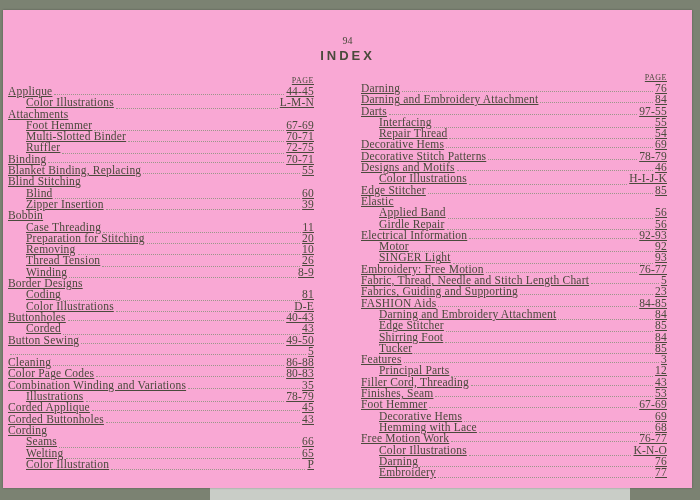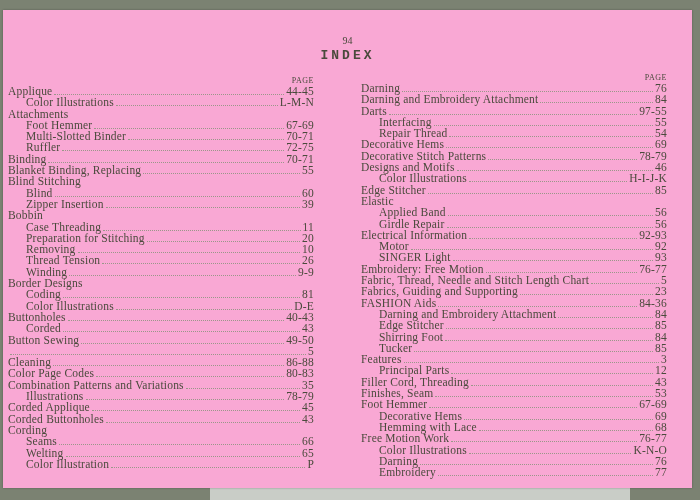--- a/index.html
+++ b/index.html
@@ -18,38 +18,38 @@
       background: #f9a8d4;
       box-shadow: 0 0 2px rgba(0,0,0,0.3);
       color: #4a4a3c;
     }
     .page-number {
       position: absolute; left: 0; right: 0; top: 25px;
       text-align: center; font-size: 10px; color: #4a4a3c;
     }
     .title {
       position: absolute; left: 0; right: 0; top: 38px;
-      text-align: center; font-family: Liberation Mono, monospace;
+      text-align: center; font-family: Liberation Sans, sans-serif;
       font-weight: bold; font-size: 13px; letter-spacing: 3px; color: #4a4a3c;
     }
     .col {
-      position: absolute; top: 66px;
+      position: absolute; top: 66px; text-decoration: underline;
     }
     .col.left { left: 5px; width: 306px; }
     .col.right { left: 358px; width: 306px; top: 63px; }
     .page-header {
       text-align: right; font-size: 8px; letter-spacing: 0.5px;
       height: 10px; line-height: 10px;
     }
     .entry {
       display: flex; align-items: baseline;
       font-size: 11.5px; line-height: 11.3px; height: 11.3px;
       white-space: nowrap; letter-spacing: 0.2px;
     }
-    .entry.sub { padding-left: 18px; }
+    .entry.sub { padding-left: 18px; align-items: flex-end; }
     .entry .label { flex: 0 0 auto; }
     .entry .dots {
       flex: 1 1 auto; margin: 0 2px; overflow: hidden;
       border-bottom: 1px dotted #9a988a; height: 8px;
     }
     .entry .pg { flex: 0 0 auto; text-align: right; }
     .entry.nodots .dots { border-bottom: none; }
   </style>
 </head>
 <body>
@@ -139,21 +139,21 @@
           <span class="pg">10</span>
         </div>
         <div class="entry sub">
           <span class="label">Thread Tension</span>
           <span class="dots"></span>
           <span class="pg">26</span>
         </div>
         <div class="entry sub">
           <span class="label">Winding</span>
           <span class="dots"></span>
-          <span class="pg">9-9</span>
+          <span class="pg">8-9</span>
         </div>
         <div class="entry nodots">
           <span class="label">Border Designs</span>
           <span class="dots"></span>
           <span class="pg"></span>
         </div>
         <div class="entry sub">
           <span class="label">Coding</span>
           <span class="dots"></span>
           <span class="pg">81</span>
@@ -186,21 +186,21 @@
           <span class="label">Cleaning</span>
           <span class="dots"></span>
           <span class="pg">86-88</span>
         </div>
         <div class="entry">
           <span class="label">Color Page Codes</span>
           <span class="dots"></span>
           <span class="pg">80-83</span>
         </div>
         <div class="entry">
-          <span class="label">Combination Patterns and Variations</span>
+          <span class="label">Combination Winding and Variations</span>
           <span class="dots"></span>
           <span class="pg">35</span>
         </div>
         <div class="entry sub">
           <span class="label">Illustrations</span>
           <span class="dots"></span>
           <span class="pg">78-79</span>
         </div>
         <div class="entry">
           <span class="label">Corded Applique</span>
@@ -329,21 +329,21 @@
           <span class="pg">5</span>
         </div>
         <div class="entry">
           <span class="label">Fabrics, Guiding and Supporting</span>
           <span class="dots"></span>
           <span class="pg">23</span>
         </div>
         <div class="entry">
           <span class="label">FASHION Aids</span>
           <span class="dots"></span>
-          <span class="pg">84-36</span>
+          <span class="pg">84-85</span>
         </div>
         <div class="entry sub">
           <span class="label">Darning and Embroidery Attachment</span>
           <span class="dots"></span>
           <span class="pg">84</span>
         </div>
         <div class="entry sub">
           <span class="label">Edge Stitcher</span>
           <span class="dots"></span>
           <span class="pg">85</span>

